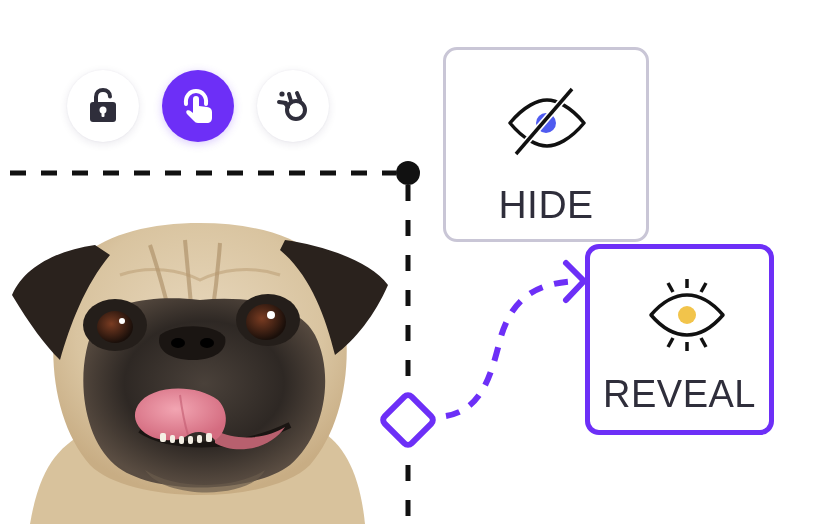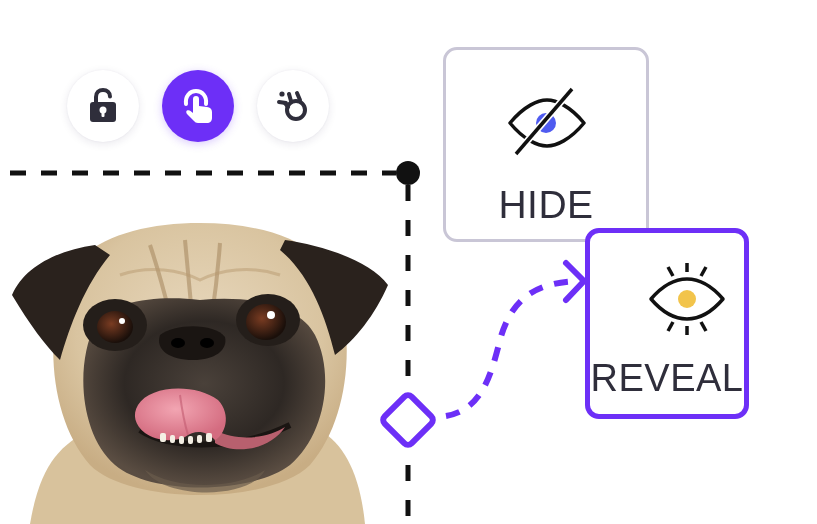--- a/index.html
+++ b/index.html
@@ -45,22 +45,22 @@
       flex-direction: column;
       align-items: center;
       cursor: pointer;
     }
     .card-hide {
       left: 443px; top: 47px;
       width: 206px; height: 195px;
       border: 3px solid #c9c6d6;
     }
     .card-reveal {
-      left: 585px; top: 228px;
-      width: 164px; height: 191px;
+      left: 585px; top: 244px;
+      width: 189px; height: 191px;
       border: 5px solid #6d2ff7;
     }
     .card-label {
       color: #2f2e3b;
       letter-spacing: 0.5px;
       line-height: 1;
       position: absolute;
       left: 0; right: 0;
       text-align: center;
     }

